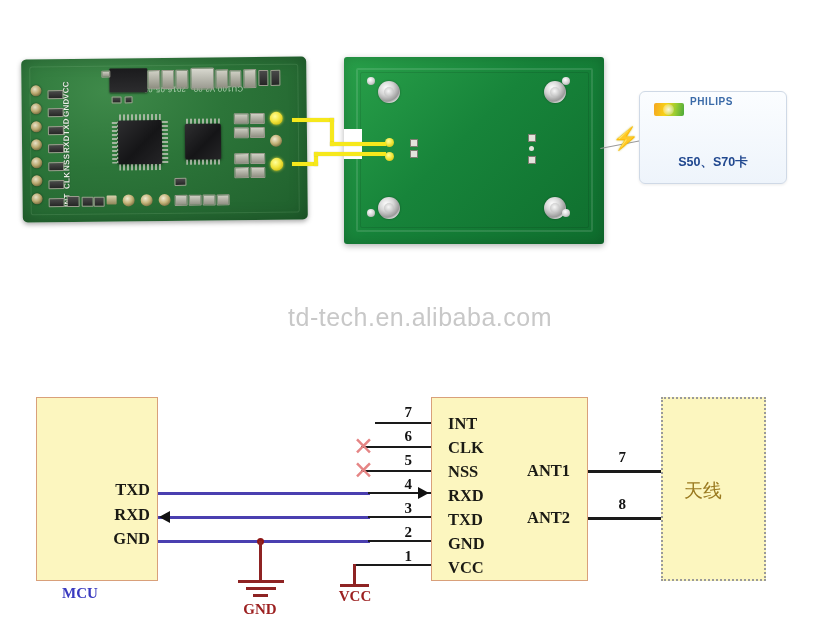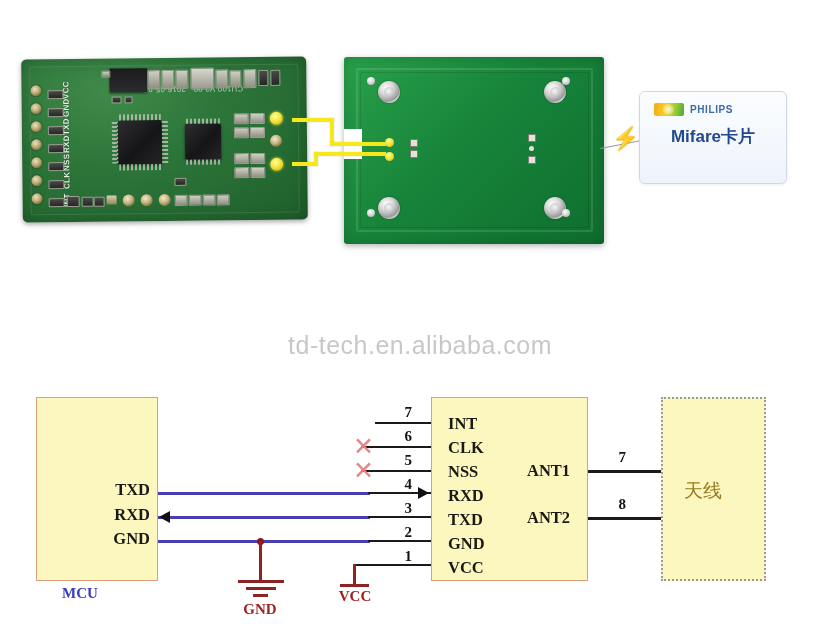--- a/index.html
+++ b/index.html
@@ -226,21 +226,21 @@
   .nxp-logo::after {
     content: "";
     position: absolute;
     left: 9px; top: 1px;
     width: 11px; height: 11px;
     border-radius: 50%;
     background: radial-gradient(circle, rgba(255,255,255,0.85) 0%, rgba(255,255,255,0.25) 70%, rgba(255,255,255,0) 100%);
   }
   .philips-txt {
     position: absolute;
-    left: 50px; top: 12px;
+    left: 50px; top: 4px;
     font-family: "Liberation Sans", sans-serif;
     font-size: 10px;
     font-weight: bold;
     color: #3a6aa8;
     letter-spacing: 0.6px;
     text-align: right;
   }
   .mifare-txt {
     position: absolute;
     left: 0; right: 0; top: 33px;
@@ -263,21 +263,20 @@
   
   .watermark {
     position: absolute;
     left: 0; right: 0; top: 303px;
     text-align: center;
     font-family: "Liberation Sans", sans-serif;
     font-size: 25px;
     color: #c8c8c8;
     letter-spacing: 0.5px;
     white-space: nowrap;
-    margin-top: 28px;
   }
 
   
   #schem { position: absolute; left: 0; top: 0; width: 840px; height: 641px; }
 
   .blk {
     position: absolute;
     background: #fcf6bf;
     border: 1.5px solid #d9a07a;
     box-sizing: border-box;
@@ -492,21 +491,21 @@
     <div class="ywire" style="left:292px; top:162px; width:26px; height:4px;"></div>
     <div class="ywire" style="left:314px; top:152px; width:4px; height:14px;"></div>
     <div class="ywire" style="left:314px; top:152px; width:72px; height:4px;"></div>
 
     <div class="rf-line" style="left:600px; top:144px; width:42px; transform:rotate(-11deg);"></div>
     <div class="bolt" style="left:612px; top:128px;">⚡</div>
 
     <div class="card-box">
       <div class="nxp-logo"></div>
       <div class="philips-txt">PHILIPS</div>
-      <div class="mifare-txt">Mifare卡片</div>
+      <div class="card-sub-txt">S50、S70卡</div>
     </div>
 
     <div class="watermark">td-tech.en.alibaba.com</div>
   </div>
 
   <div id="schem">
 
     <div class="blk" style="left:36px; top:397px; width:122px; height:184px;"></div>
     <div class="pinname r" style="left:68px; top:480px; width:82px;">TXD</div>
     <div class="pinname r" style="left:68px; top:505px; width:82px;">RXD</div>

